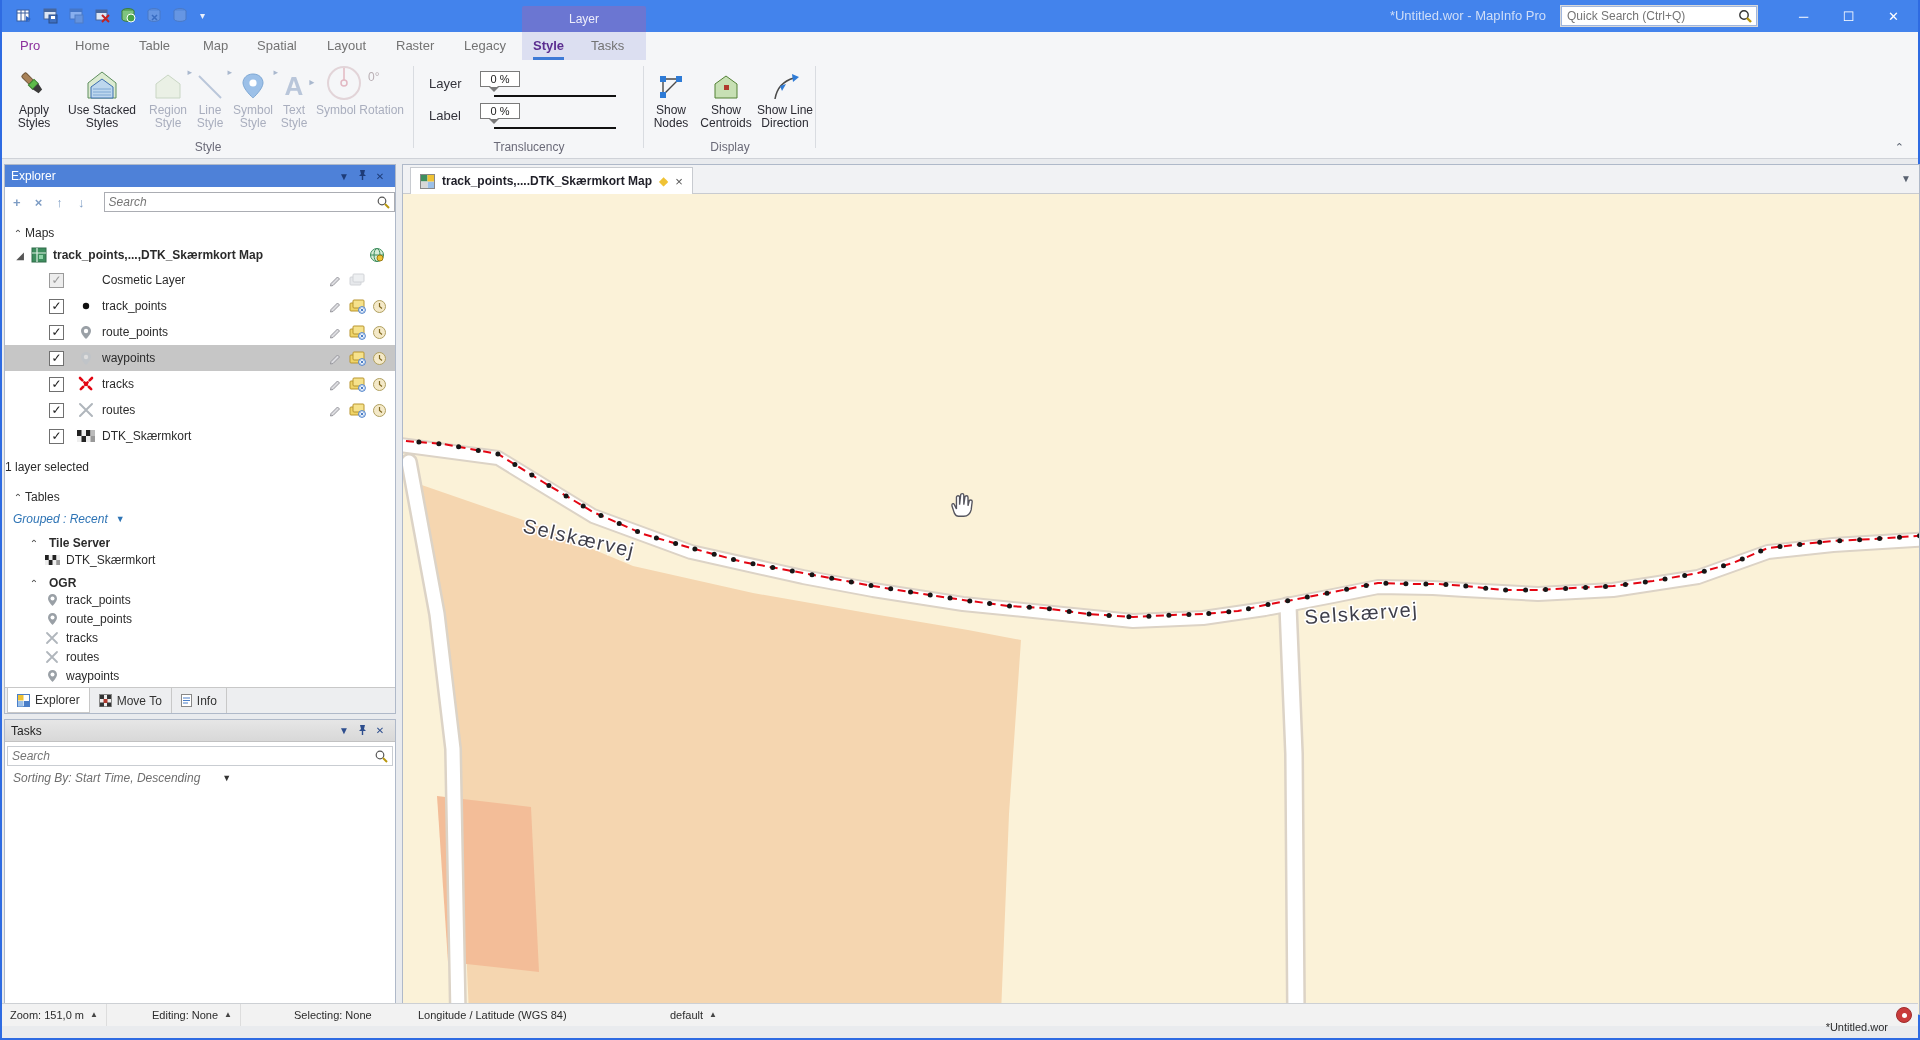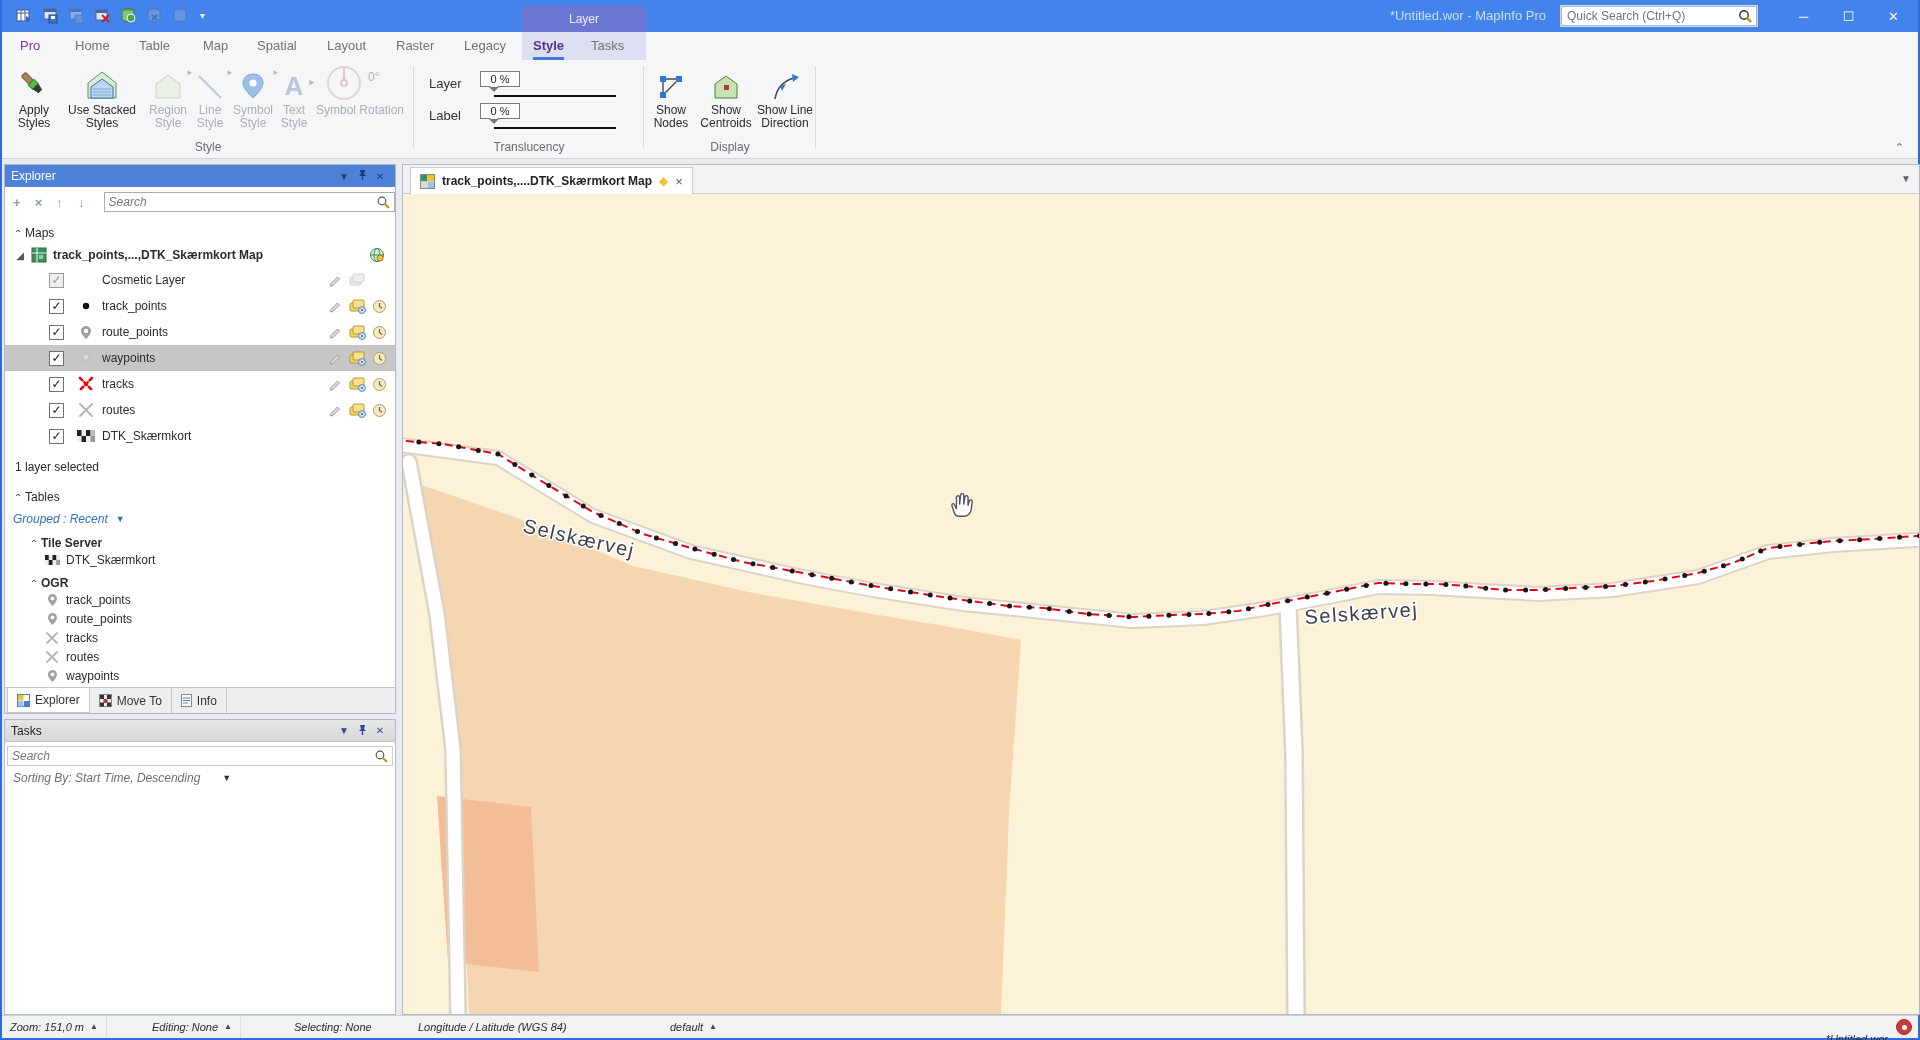--- a/index.html
+++ b/index.html
@@ -60,21 +60,21 @@
   .phead.gray .hicon { color:#2E4E8E; }
   .exp-toolbar { position:absolute; left:0; top:24px; width:100%; height:26px; display:flex; align-items:center; padding-left:8px; }
   .tb-ico { color:#7D9CC4; font-size:13px; width:22px; font-weight:bold; }
   .searchbox { height:20px; border:1px solid #ABADB3; background:#FFF; display:flex; align-items:center; padding:0 4px; }
   .exp-toolbar .searchbox { width:296px; margin-left:4px; }
   .searchbox input { border:0; outline:0; flex:1; font-size:12px; font-style:italic; color:#6E6E6E; background:transparent; font-family:"Liberation Sans",sans-serif; }
   .tree { position:absolute; left:0; top:52px; width:100%; font-size:12px; color:#2B2B2B; }
   .trow { position:absolute; left:0; width:100%; height:24px; display:flex; align-items:center; }
   .chev { width:14px; text-align:center; color:#444; font-size:10px; }
   .sect-label { font-size:12px; color:#2B2B2B; }
-  .bold { font-weight:bold; }
+  .bold { font-weight:bold;margin-left:8px; }
   .cbx { width:15px; height:15px; border:1px solid #707070; background:#FFF; font-size:12px; line-height:13px; text-align:center; color:#1A1A1A; }
   .cbx.gray { background:#EDEDED; color:#9A9A9A; border-color:#9A9A9A; }
   .lay-row { position:absolute; left:0; width:100%; height:26px; display:flex; align-items:center; }
   .lay-row.selected { background:#C6C6C6; }
   .lay-row .cbx { margin-left:44px; }
   .lay-sym { width:20px; margin-left:12px; display:flex; justify-content:center; }
   .lay-name { margin-left:6px; flex:1; }
   .row-icons { display:flex; gap:6px; margin-right:8px; }
   .grouped { font-style:italic; color:#2E74B5; }
   .tbl-item { display:flex; align-items:center; height:18px; }
@@ -92,22 +92,22 @@
   .mappanel { position:absolute; left:400px; top:164px; width:1518px; height:851px; background:#F1F2F4; border:1px solid #AFB9C9; }
   .maptabbar { position:absolute; left:0; top:0; width:100%; height:29px; border-bottom:1px solid #C8CBD0; background:#F1F2F4; }
   .maptab { position:absolute; left:7px; top:2px; height:27px; background:#FFF; border:1px solid #C8CBD0; border-bottom:0;
             display:flex; align-items:center; gap:7px; padding:0 9px; font-size:12px; font-weight:bold; color:#1F1F28; }
   .maptab .diamond { color:#EFC235; font-size:12px; font-weight:normal; }
   .maptab .close { color:#555; font-weight:normal; font-size:13px; }
   .maptab-caret { position:absolute; right:8px; top:8px; color:#5A6270; font-size:10px; }
   .canvas { position:absolute; left:0; top:29px; width:1516px; height:820px; background:#FBF2D8; overflow:hidden; }
 
   
-  .statusbar { position:absolute; left:0; bottom:0; width:100%; height:23px; background:#F2F2F2; border-top:1px solid #CDD0D4;
-               font-size:11px; color:#2B2B2B;font-style:italic; }
+  .statusbar { position:absolute; left:0; bottom:12px; width:100%; height:23px; background:#F2F2F2; border-top:1px solid #CDD0D4;
+               font-size:11px; color:#2B2B2B; }
   .st { position:absolute; top:0; height:22px; line-height:22px; display:flex; align-items:center; gap:6px; padding:0 8px; border-right:1px solid #DDD; }
   .st .caret { font-size:8px; color:#444; }
   .st-right { position:absolute; right:30px; top:0; height:22px; line-height:22px;margin-top:12px; }
   .notif { position:absolute; right:6px; top:3px; width:16px; height:16px; border-radius:50%; background:#C93B3B; border:1px solid #A02D2D; }
   .notif:after { content:""; position:absolute; left:5px; top:5px; width:5px; height:5px; border-radius:50%; background:#FFF; }
 </style>
 </head>
 <body>
 
 <div class="window">
@@ -515,21 +515,21 @@
                 <rect x="9" y="0" width="4.5" height="6" fill="#222"></rect>
                 <rect x="4.5" y="6" width="4.5" height="6" fill="#222"></rect>
                 <rect x="13.5" y="6" width="4.5" height="6" fill="#999"></rect>
                 <rect x="13.5" y="0" width="4.5" height="6" fill="#BBB"></rect>
               </svg>
             </span>
           <span class="lay-name">DTK_Skærmkort</span>
         </div>
 
         <div class="trow" style="top:238px;">
-          <span class="sect-label" style="margin-left:10px">1 layer selected</span>
+          <span class="sect-label" style="margin-left:0">1 layer selected</span>
         </div>
 
         <div class="trow" style="top:268px;">
           <span class="chev" style="margin-left:6px">⌃</span>
           <span class="sect-label">Tables</span>
         </div>
         <div class="trow" style="top:290px;">
           <span class="grouped" style="margin-left:8px">Grouped : Recent</span>
           <span style="color:#2E74B5; font-size:9px; margin-left:8px;">▼</span>
         </div>

